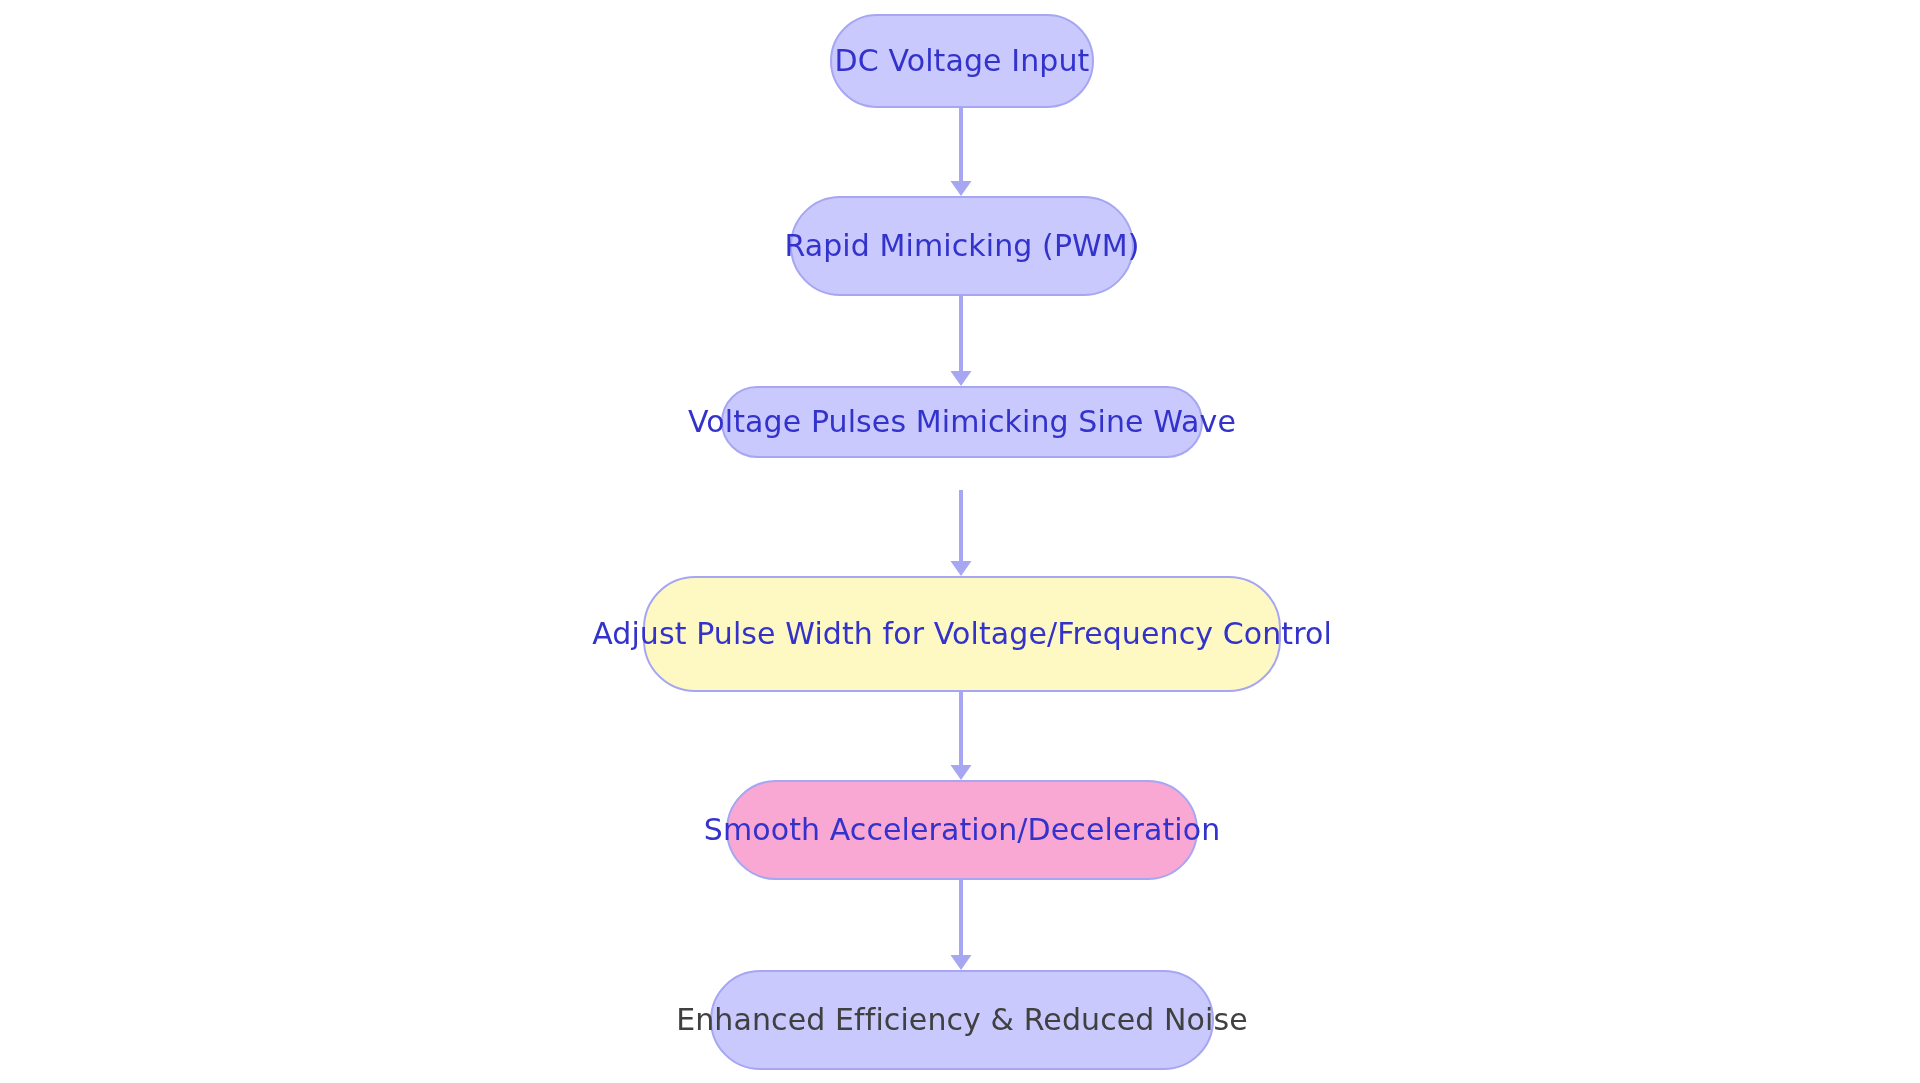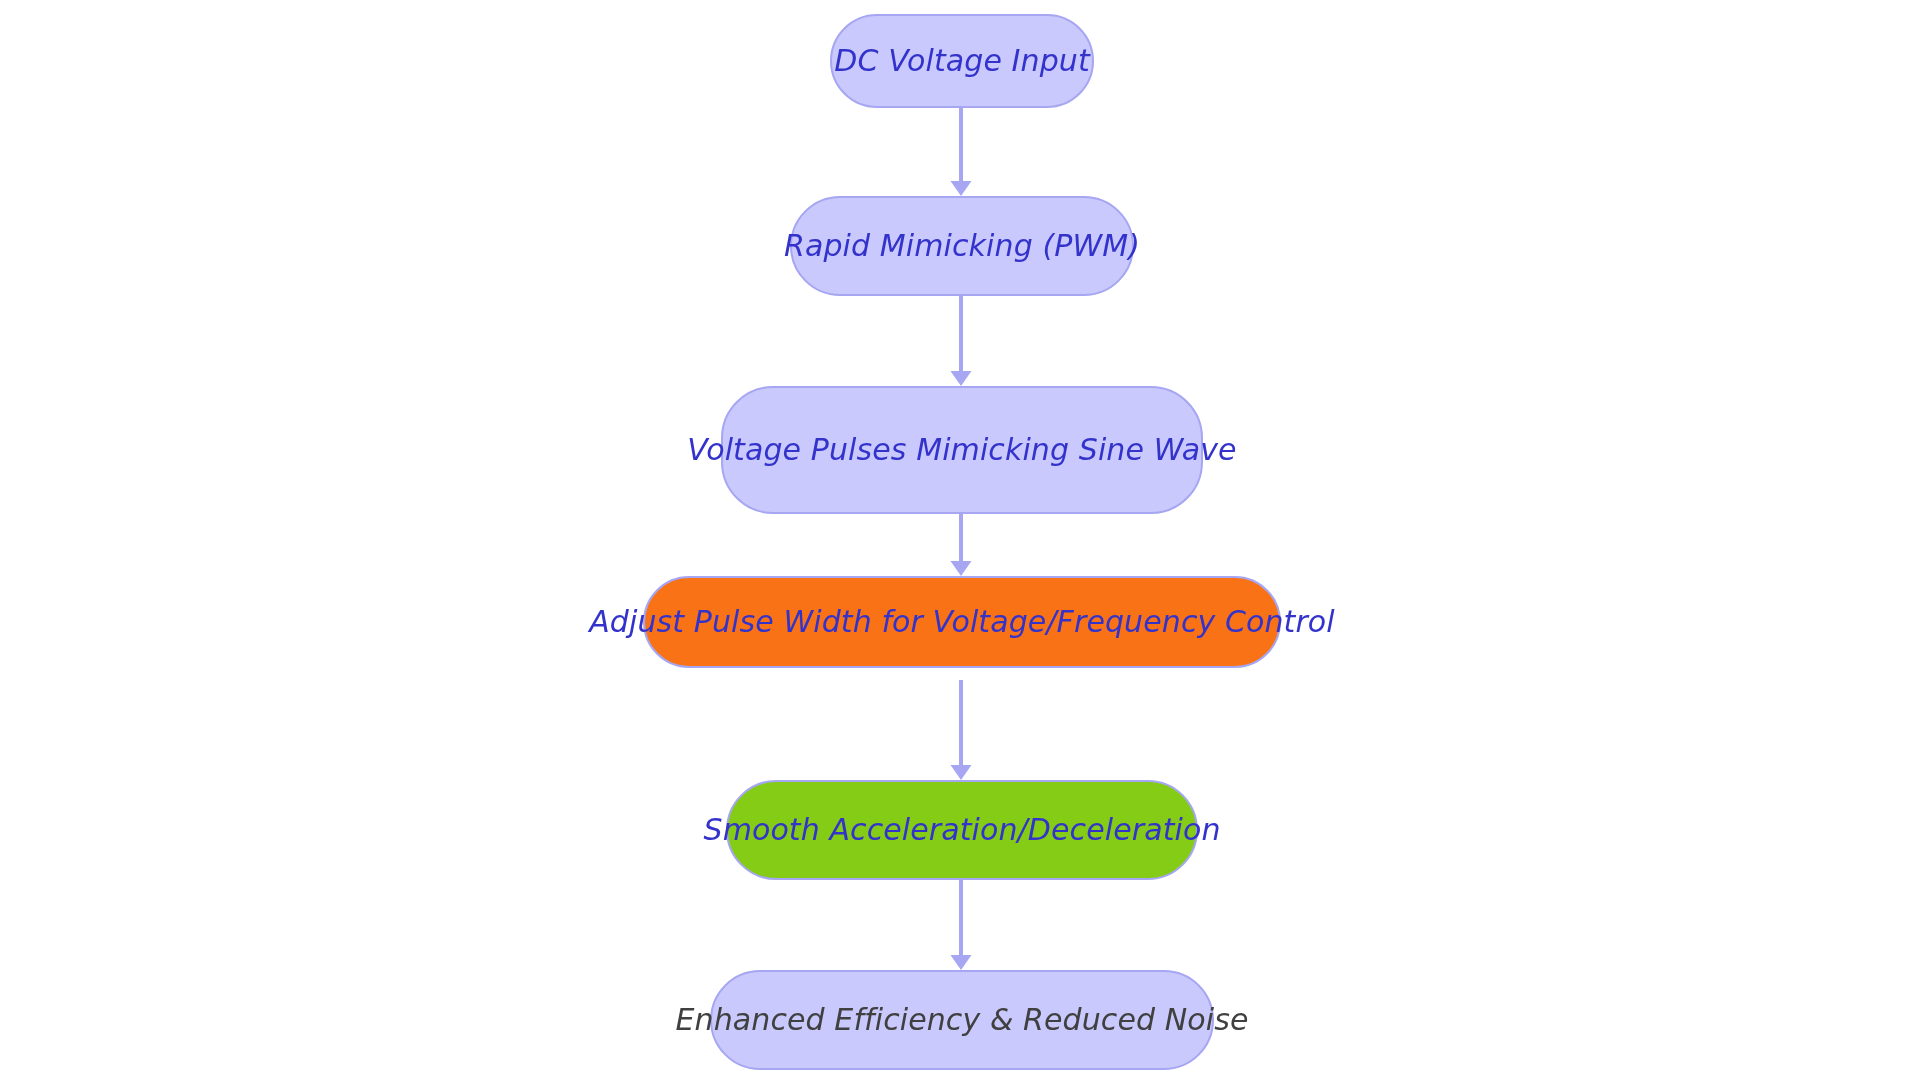--- a/index.html
+++ b/index.html
@@ -37,21 +37,20 @@
     letter-spacing: 0.1px;
     white-space: nowrap;
     line-height: 1;
     text-align: center;
     user-select: none;
   }
 
   .flow-node .node-label {
     display: block;
     padding: 0 26px;
-    font-style: italic;
   }
 
   .flow-connector {
     position: absolute;
     left: 0;
     top: 0;
     width: 1920px;
     height: 1083px;
     pointer-events: none;
   }
@@ -82,29 +81,29 @@
   </svg>
 
   <div class="flow-node" style="left: 830px; top: 14px; width: 264px; height: 94px; background: rgb(201, 201, 253); border-color: rgb(166, 166, 242); color: rgb(51, 51, 204); border-radius: 47px;">
     <span class="node-label">DC Voltage Input</span>
   </div>
 
   <div class="flow-node" style="left: 790px; top: 196px; width: 344px; height: 100px; background: rgb(201, 201, 253); border-color: rgb(166, 166, 242); color: rgb(51, 51, 204); border-radius: 50px;">
     <span class="node-label">Rapid Mimicking (PWM)</span>
   </div>
 
-  <div class="flow-node" style="left: 721px; top: 386px; width: 482px; height: 128px; background: rgb(201, 201, 253); border-color: rgb(166, 166, 242); color: rgb(51, 51, 204); border-radius: 52px;">
+  <div class="flow-node" style="left: 721px; top: 386px; width: 482px; height: 72px; background: rgb(201, 201, 253); border-color: rgb(166, 166, 242); color: rgb(51, 51, 204); border-radius: 52px;">
     <span class="node-label">Voltage Pulses Mimicking Sine Wave</span>
   </div>
 
-  <div class="flow-node" style="left: 643px; top: 576px; width: 638px; height: 92px; background: #f97316; border-color: rgb(166, 166, 242); color: rgb(51, 51, 204); border-radius: 52px;">
+  <div class="flow-node" style="left: 643px; top: 576px; width: 638px; height: 116px; background: #fef9c3; border-color: rgb(166, 166, 242); color: rgb(51, 51, 204); border-radius: 52px;">
     <span class="node-label">Adjust Pulse Width for Voltage/Frequency Control</span>
   </div>
 
-  <div class="flow-node" style="left: 726px; top: 780px; width: 472px; height: 100px; background: #84cc16; border-color: rgb(166, 166, 242); color: rgb(51, 51, 204); border-radius: 50px;">
+  <div class="flow-node" style="left: 726px; top: 780px; width: 472px; height: 100px; background: #f9a8d4; border-color: rgb(166, 166, 242); color: rgb(51, 51, 204); border-radius: 50px;">
     <span class="node-label">Smooth Acceleration/Deceleration</span>
   </div>
 
   <div class="flow-node" style="left: 710px; top: 970px; width: 504px; height: 100px; background: rgb(201, 201, 253); border-color: rgb(166, 166, 242); color: #404040; border-radius: 50px;">
     <span class="node-label">Enhanced Efficiency &amp; Reduced Noise</span>
   </div>
 
 </div>
 
 </body></html>

